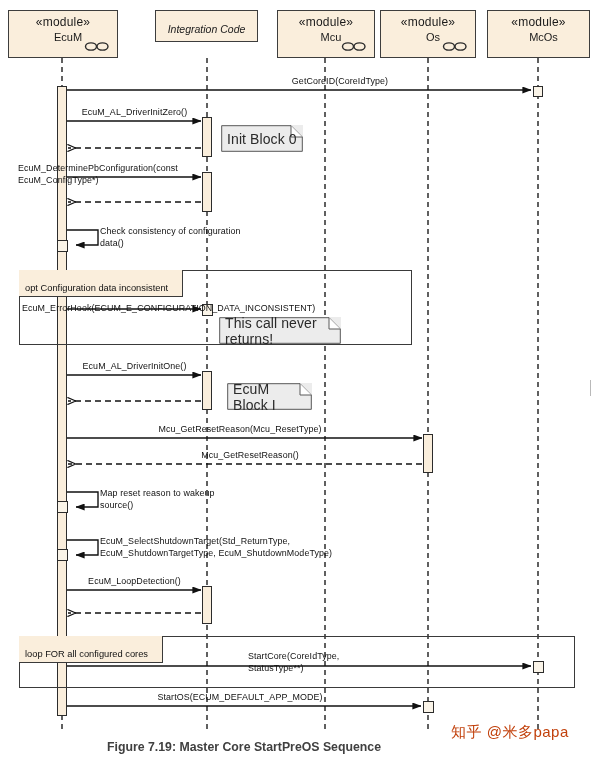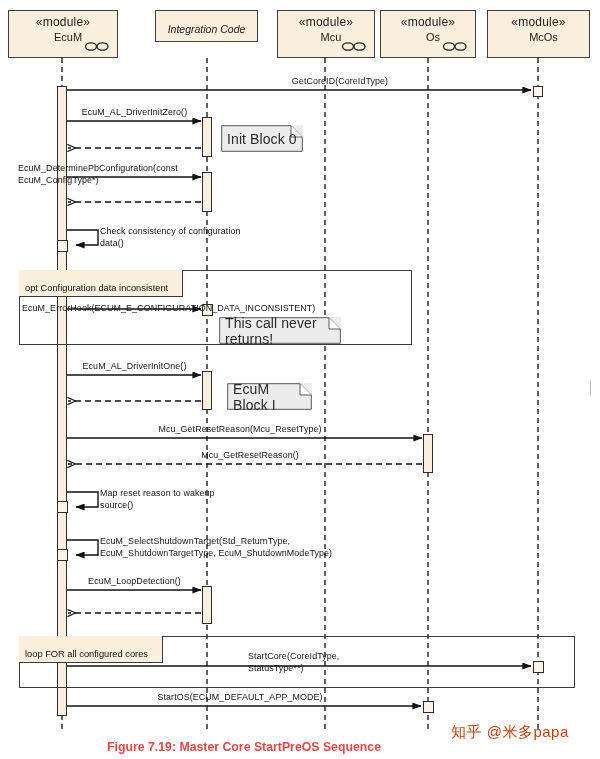--- a/index.html
+++ b/index.html
@@ -110,21 +110,21 @@
   }
   .act.small { background: #faf4e8; }
   
   .caption {
     position: absolute;
     left: 0;
     width: 488px;
     text-align: center;
     font-size: 12.3px;
     font-weight: bold;
-    color: #ef4444;
+    color: #404040;
   }
   
   .watermark {
     position: absolute;
     font-size: 15px;
     color: #c2410c;
     white-space: nowrap;
     letter-spacing: .5px;
   }
   .stray {

